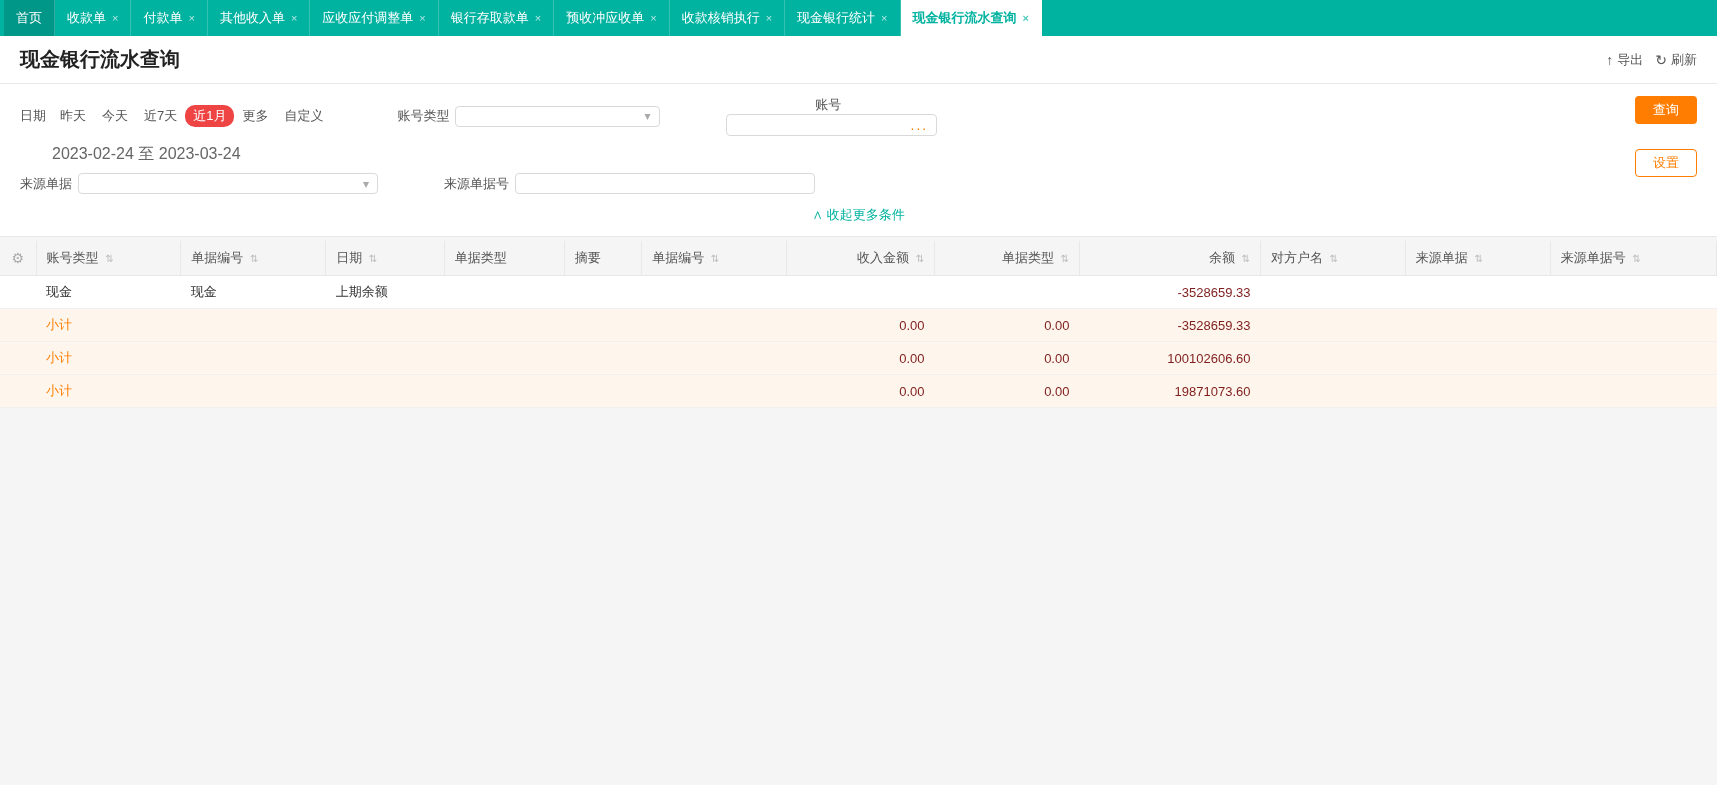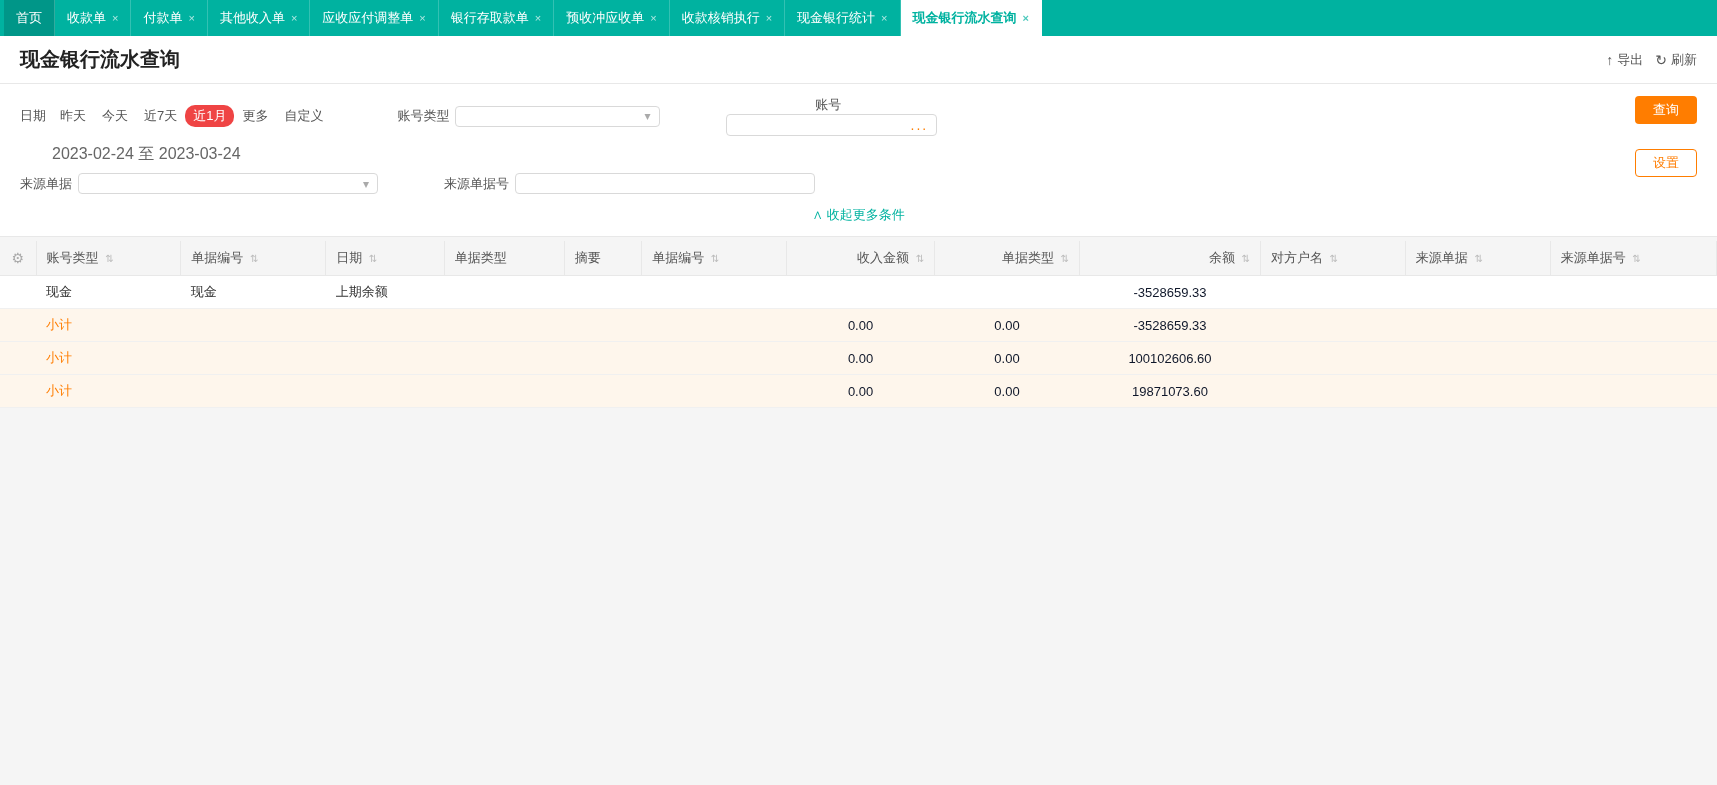--- a/index.html
+++ b/index.html
@@ -207,22 +207,22 @@
     }
     tbody tr.subtotal {
       background: #fef6ec;
     }
     tbody td {
       padding: 7px 10px;
       color: #333;
       white-space: nowrap;
     }
     tbody td.number {
-      text-align: center;
-      color: #0f172a;
+      text-align: right;
+      color: #7f1d1d;
     }
     tbody td.orange {
       color: #ff7d00;
     }
     .settings-col {
       width: 36px;
       text-align: center;
     }
     .gear-icon {
       color: #aaa;

